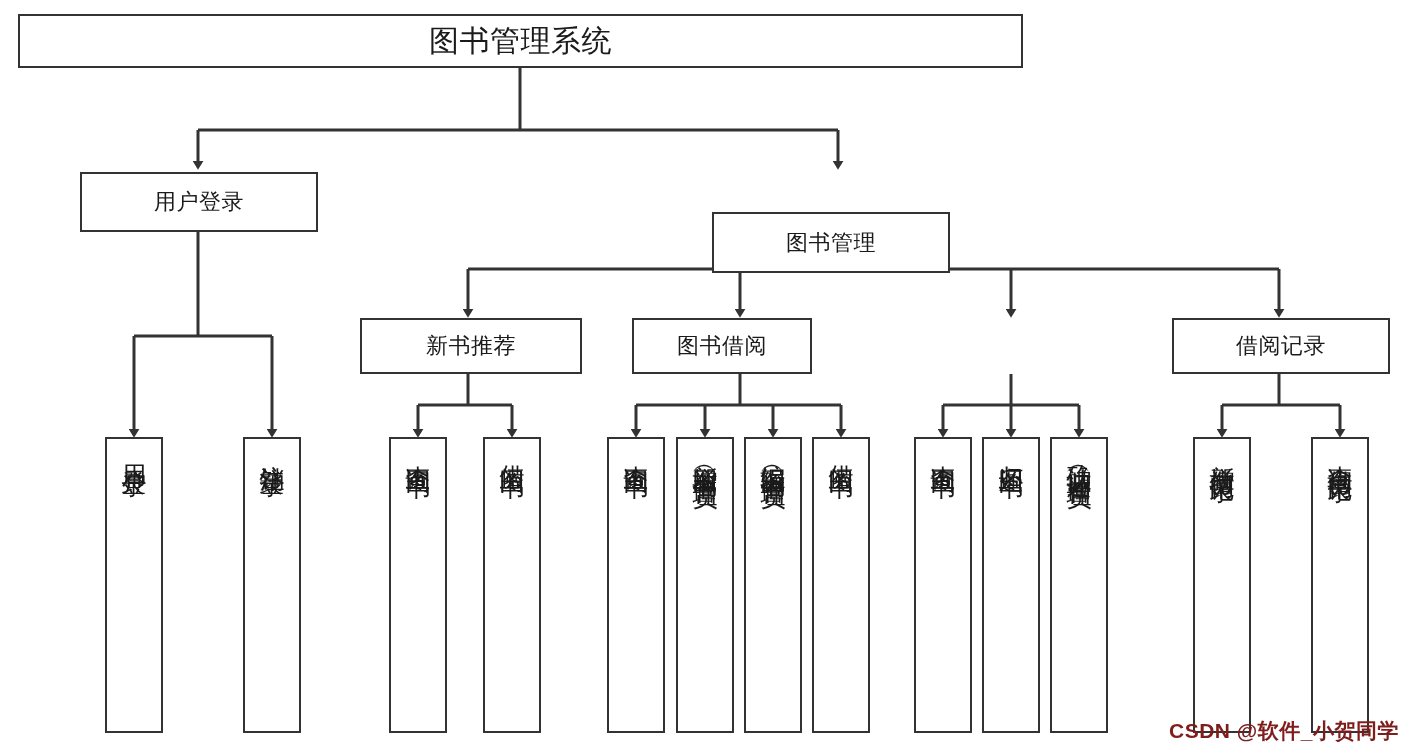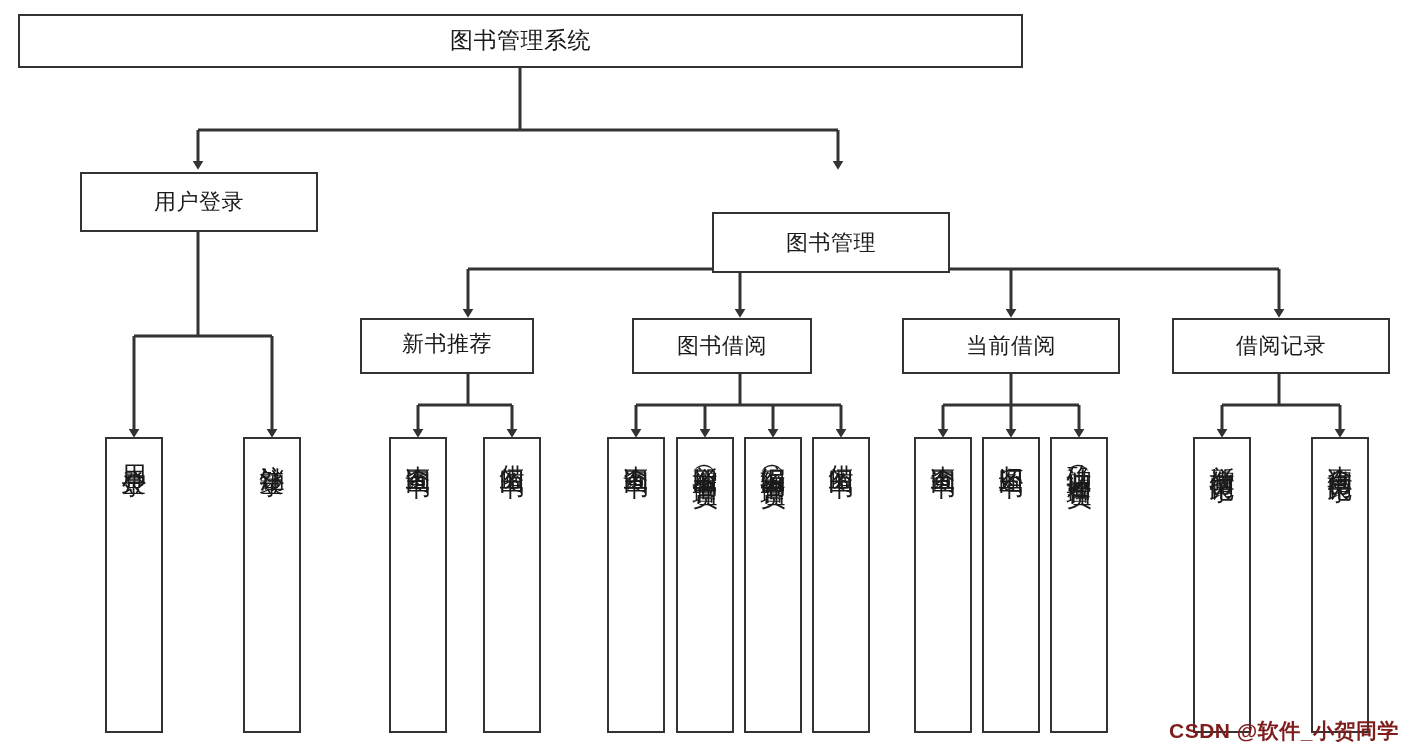--- a/index.html
+++ b/index.html
@@ -26,21 +26,21 @@
   .node .label{
     display:block;
     text-align:center;
     line-height:1.18;
     white-space:pre;
   }
   .node.horiz .label{
     font-size:22px;
     letter-spacing:0.5px;
   }
-  .node.root .label{font-size:23px;text-align:right;}
+  .node.root .label{font-size:30px;text-align:right;}
   .node.vert{
     align-items:flex-start;
     justify-content:center;
     padding-top:6px;
   }
   .node.vert .label{
     writing-mode:vertical-rl;
     text-orientation:upright;
     font-size:25px;
     letter-spacing:3px;
@@ -117,28 +117,25 @@
     <span class="label">图书管理系统</span>
   </div>
 
   <div class="node horiz" style="left:80px;top:172px;width:238px;height:60px;">
     <span class="label">用户登录</span>
   </div>
   <div class="node horiz" style="left:712px;top:172px;width:238px;height:61px;margin-top:40px;">
     <span class="label">图书管理</span>
   </div>
 
-  <div class="node horiz" style="left:360px;top:318px;width:174px;height:56px;font-family:Liberation Mono, monospace;">
+  <div class="node horiz" style="left:360px;top:318px;width:222px;height:56px;">
     <span class="label">新书推荐</span>
   </div>
   <div class="node horiz" style="left:632px;top:318px;width:180px;height:56px;">
     <span class="label">图书借阅</span>
-  </div>
-  <div class="node horiz" style="left:902px;top:318px;width:218px;height:56px;">
-    <span class="label">当前借阅</span>
   </div>
   <div class="node horiz" style="left:1172px;top:318px;width:218px;height:56px;font-family:Liberation Serif, serif;">
     <span class="label">借阅记录</span>
   </div>
 
   <div class="node vert" style="left:105px;top:437px;width:58px;height:296px;">
     <span class="label">用户登录</span>
   </div>
   <div class="node vert" style="left:243px;top:437px;width:58px;height:296px;">
     <span class="label">注销登录</span>

